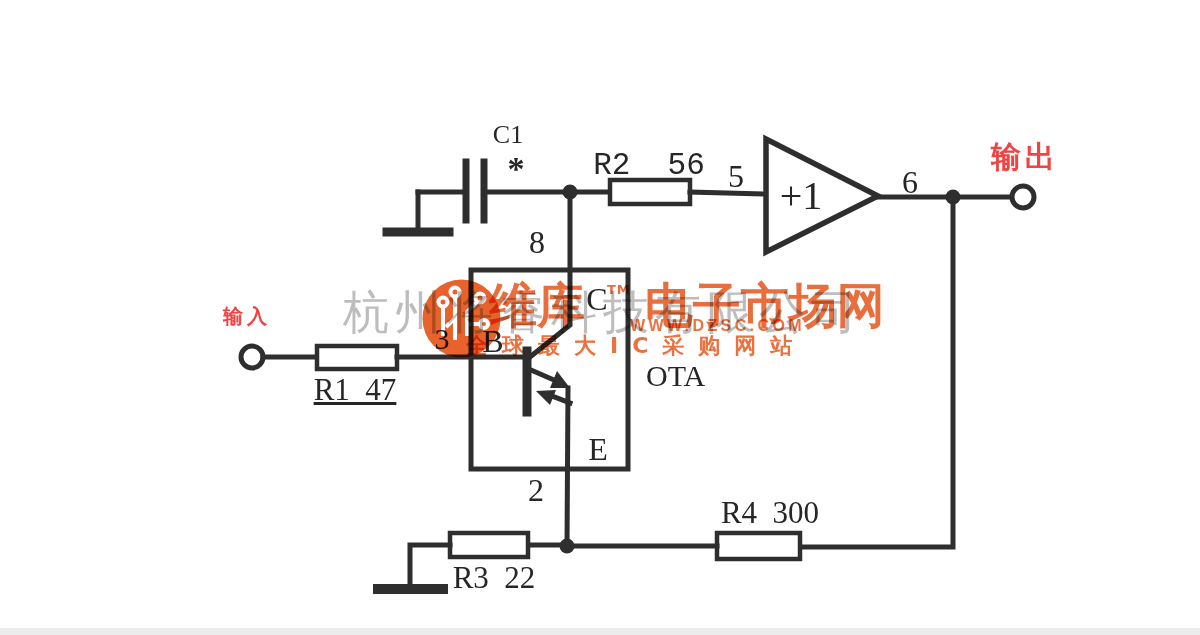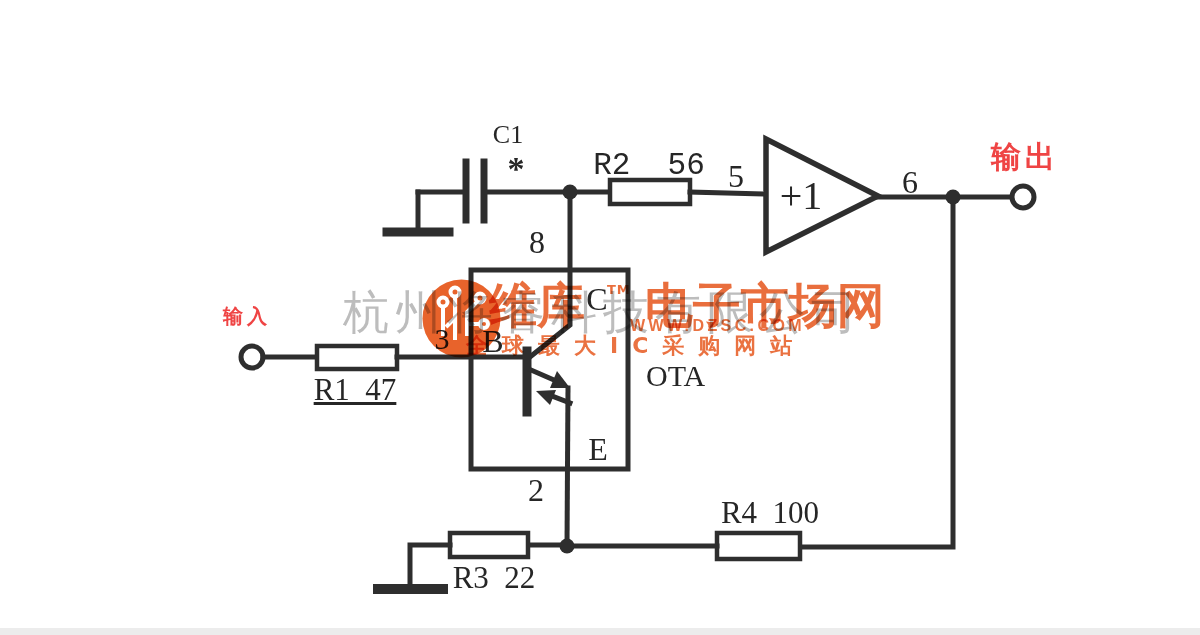--- a/index.html
+++ b/index.html
@@ -108,21 +108,21 @@
 
   <div class="lbl cjk" style="left:247px;top:306px;font-size:20px;">输入</div>
   <div class="lbl cjk" style="left:1025px;top:142px;font-size:30px;">输出</div>
 
   <div class="lbl" style="left:508px;top:122px;font-size:26px;">C1</div>
   <div class="lbl" style="left:516px;top:152px;font-size:34px;font-weight:700;">*</div>
 
   <div class="lbl" style="left:649px;top:150px;font-size:31px;font-family:Liberation Mono, monospace;">R2  56</div>
   <div class="lbl" style="left:355px;top:374px;font-size:31px;text-decoration:underline;">R1  47</div>
   <div class="lbl" style="left:494px;top:562px;font-size:31px;text-align:right;">R3  22</div>
-  <div class="lbl" style="left:770px;top:497px;font-size:31px;">R4  100</div>
+  <div class="lbl" style="left:770px;top:497px;font-size:31px;">R4  300</div>
 
   <div class="lbl" style="left:736px;top:160px;font-size:32px;">5</div>
   <div class="lbl" style="left:910px;top:166px;font-size:32px;">6</div>
   <div class="lbl" style="left:537px;top:226px;font-size:32px;">8</div>
   <div class="lbl" style="left:442px;top:324px;font-size:30px;">3</div>
   <div class="lbl" style="left:536px;top:474px;font-size:32px;">2</div>
 
   <div class="lbl" style="left:801px;top:176px;font-size:40px;">+1</div>
 
   <div class="lbl" style="left:493px;top:325px;font-size:32px;">B</div>

